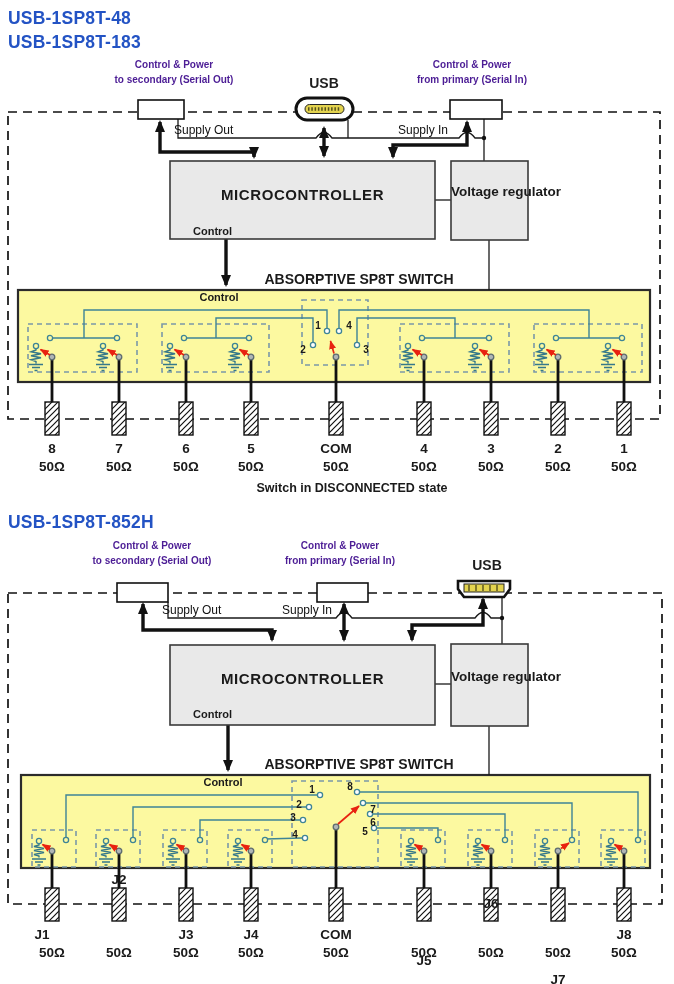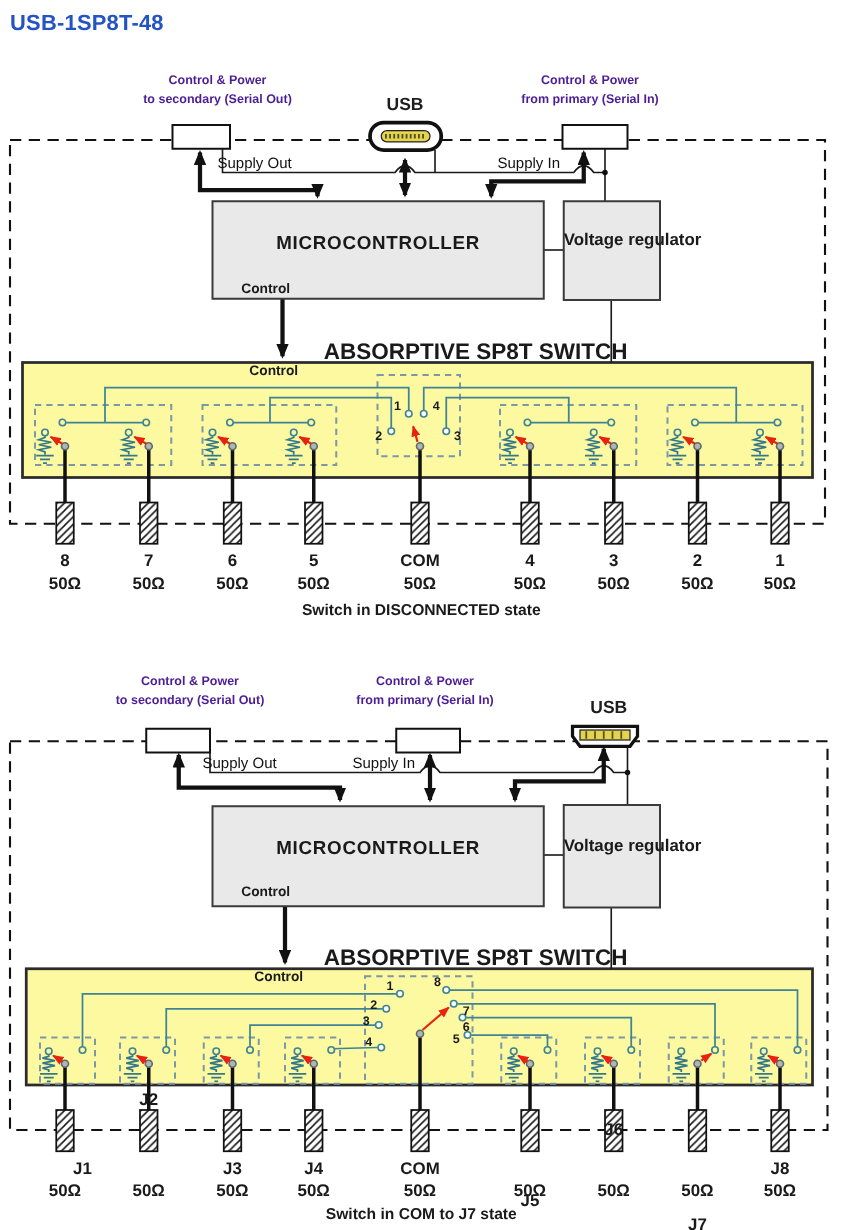--- a/index.html
+++ b/index.html
@@ -8,21 +8,21 @@
   svg{position:absolute;left:0;top:0}
   .lbl{position:absolute;white-space:nowrap}
   .c{text-align:center}
   .title{font-size:17.5px;font-weight:bold;color:#2353c4;letter-spacing:.2px}
   .h13{font-size:10px;font-weight:bold;color:#4c1d95}
   .h14{font-size:14px;font-weight:bold;color:#1e1e1e}
   .s12{font-size:12px;color:#111}
   .mc{font-size:15px;font-weight:bold;letter-spacing:.6px}
   .ctl{font-size:11px;font-weight:bold}
   .vr{font-size:13.5px;font-weight:bold;line-height:16px;text-align:center}
-  .abs{font-size:18px;font-weight:bold}
+  .abs{font-size:14px;font-weight:bold}
   .cap{font-size:12.5px;font-weight:bold}
   .snum{position:absolute;width:14px;text-align:center;font-size:10px;font-weight:bold}
   .plabel,.pz{position:absolute;width:60px;text-align:center;font-size:13.5px;font-weight:bold}
   
   .wire{stroke:#3E8496;stroke-width:1.4;fill:none}
   .res{stroke:#35788a;stroke-width:1.4;fill:none}
   .thin{stroke:#1a1a1a;stroke-width:1.3;fill:none}
   .thick{stroke:#111;stroke-width:3.4;fill:none}
   .stub{stroke:#111;stroke-width:2.8;fill:none}
   .red{stroke:#e82210;stroke-width:1.7;fill:none}
@@ -216,20 +216,21 @@
     <use href="#port" x="251" y="888"></use>
         <use href="#port" x="336" y="888"></use>
         <use href="#port" x="424" y="888"></use>
     <use href="#port" x="491" y="888"></use>
         <use href="#port" x="558" y="888"></use>
         <use href="#port" x="624" y="888"></use>
   </g>
 </svg>
 
 <div class="lbl title" style="left:8px;top:8px">USB-1SP8T-48</div>
+<div class="lbl title" style="left:8px;top:32px">USB-1SP8T-183</div>
 
 <div class="lbl h13 c" style="left:49px;width:250px;top:59px">Control &amp; Power</div>
 <div class="lbl h13 c" style="left:49px;width:250px;top:74px">to secondary (Serial Out)</div>
 <div class="lbl h14 c" style="left:294px;width:60px;top:75px">USB</div>
 <div class="lbl h13 c" style="left:347px;width:250px;top:59px">Control &amp; Power</div>
 <div class="lbl h13 c" style="left:347px;width:250px;top:74px">from primary (Serial In)</div>
 <div class="lbl s12" style="left:174px;top:123px">Supply Out</div>
 <div class="lbl s12" style="left:398px;top:123px">Supply In</div>
 <div class="lbl mc c" style="left:170px;width:265px;top:186px">MICROCONTROLLER</div>
 <div class="lbl ctl" style="left:193px;top:225px">Control</div>
@@ -251,22 +252,23 @@
 <div class="plabel" style="left:306px;top:441px">COM</div>
 <div class="pz" style="left:306px;top:459px">50Ω</div>
 <div class="plabel" style="left:394px;top:441px">4</div>
 <div class="pz" style="left:394px;top:459px">50Ω</div>
 <div class="plabel" style="left:461px;top:441px">3</div>
 <div class="pz" style="left:461px;top:459px">50Ω</div>
 <div class="plabel" style="left:528px;top:441px">2</div>
 <div class="pz" style="left:528px;top:459px">50Ω</div>
 <div class="plabel" style="left:594px;top:441px">1</div>
 <div class="pz" style="left:594px;top:459px">50Ω</div>
-<div class="lbl cap c" style="left:187px;width:300px;top:481px">Switch in DISCONNECTED state</div>
-
+<div class="lbl cap c" style="left:202px;width:300px;top:481px">Switch in DISCONNECTED state</div>
+
+<div class="lbl title" style="left:8px;top:512px">USB-1SP8T-852H</div>
 
 <div class="lbl h13 c" style="left:27px;width:250px;top:540px">Control &amp; Power</div>
 <div class="lbl h13 c" style="left:27px;width:250px;top:555px">to secondary (Serial Out)</div>
 <div class="lbl h13 c" style="left:215px;width:250px;top:540px">Control &amp; Power</div>
 <div class="lbl h13 c" style="left:215px;width:250px;top:555px">from primary (Serial In)</div>
 <div class="lbl h14 c" style="left:457px;width:60px;top:557px">USB</div>
 <div class="lbl s12" style="left:162px;top:603px">Supply Out</div>
 <div class="lbl s12" style="left:282px;top:603px">Supply In</div>
 <div class="lbl mc c" style="left:170px;width:265px;top:670px">MICROCONTROLLER</div>
 <div class="lbl ctl" style="left:193px;top:708px">Control</div>
@@ -274,33 +276,32 @@
 <div class="lbl abs c" style="left:259px;width:200px;top:756px">ABSORPTIVE SP8T SWITCH</div>
 <div class="lbl ctl c" style="left:193px;width:60px;top:776px">Control</div>
 <div class="snum" style="left:305px;top:784px">1</div>
 <div class="snum" style="left:292px;top:799px">2</div>
 <div class="snum" style="left:286px;top:812px">3</div>
 <div class="snum" style="left:288px;top:829px">4</div>
 <div class="snum" style="left:343px;top:781px">8</div>
 <div class="snum" style="left:366px;top:804px">7</div>
 <div class="snum" style="left:366px;top:817px">6</div>
 <div class="snum" style="left:358px;top:826px">5</div>
-<div class="plabel" style="left:36px;top:927px">J1</div>
+<div class="plabel" style="left:12px;top:927px">J1</div>
 <div class="pz" style="left:22px;top:945px">50Ω</div>
 <div class="plabel" style="left:89px;top:872px">J2</div>
 <div class="pz" style="left:89px;top:945px">50Ω</div>
 <div class="plabel" style="left:156px;top:927px">J3</div>
 <div class="pz" style="left:156px;top:945px">50Ω</div>
 <div class="plabel" style="left:221px;top:927px">J4</div>
 <div class="pz" style="left:221px;top:945px">50Ω</div>
 <div class="plabel" style="left:306px;top:927px">COM</div>
 <div class="pz" style="left:306px;top:945px">50Ω</div>
 <div class="plabel" style="left:394px;top:953px">J5</div>
 <div class="pz" style="left:394px;top:945px">50Ω</div>
 <div class="plabel" style="left:461px;top:896px">J6</div>
 <div class="pz" style="left:461px;top:945px">50Ω</div>
 <div class="plabel" style="left:528px;top:972px">J7</div>
 <div class="pz" style="left:528px;top:945px">50Ω</div>
 <div class="plabel" style="left:594px;top:927px">J8</div>
 <div class="pz" style="left:594px;top:945px">50Ω</div>
-<div class="lbl cap c" style="left:187px;width:300px;top:964px">Switch in COM to J7 state</div>
 
 </div>
 
 </body></html>

